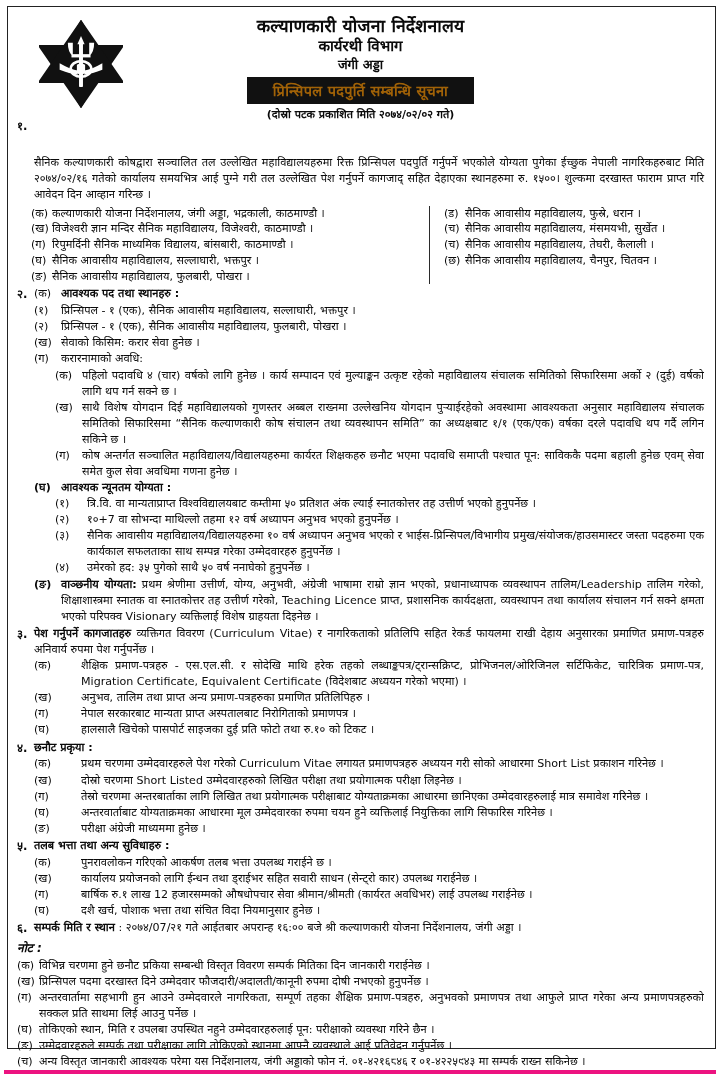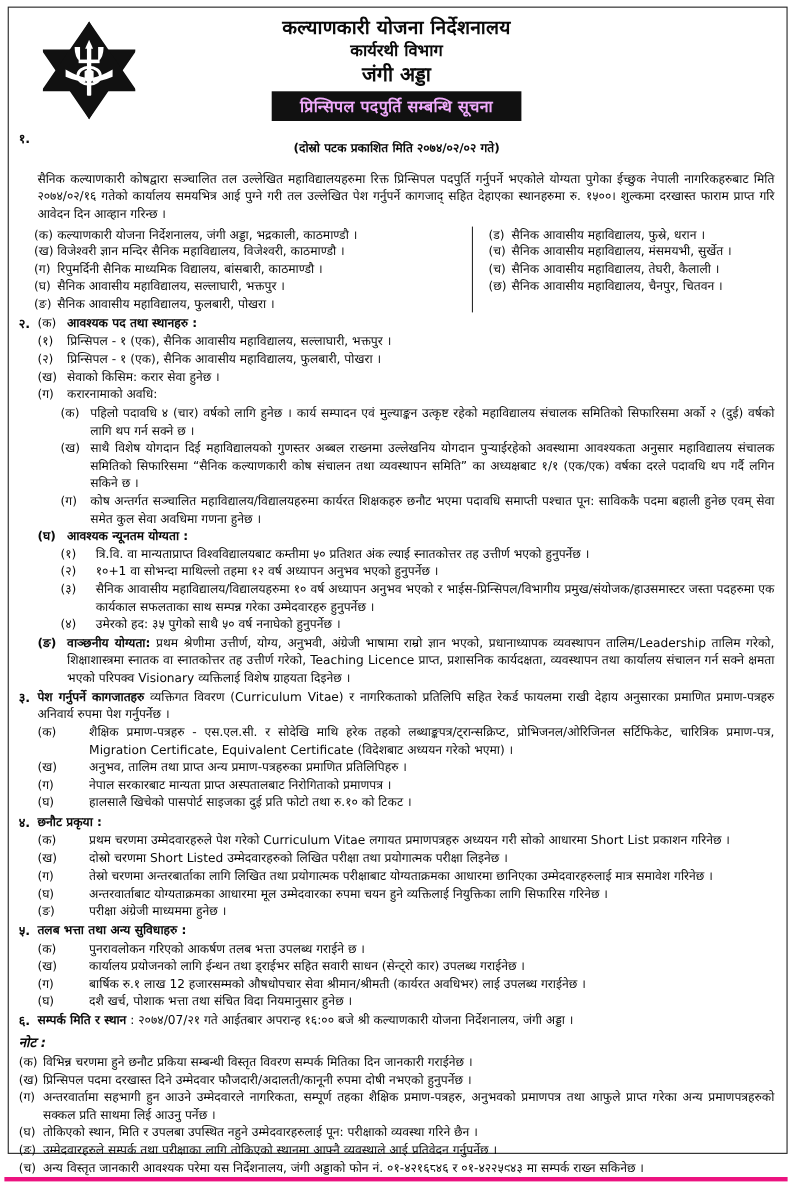--- a/index.html
+++ b/index.html
@@ -59,40 +59,40 @@
     font-weight: 700;
     letter-spacing: .2px;
     line-height: 1.28;
   }
   .org-line-2 {
     font-size: 15px;
     font-weight: 700;
     line-height: 1.3;
   }
   .org-line-3 {
-    font-size: 18px;
+    font-size: 13px;
     font-weight: 700;
     line-height: 1.3;
   }
   .banner-wrap {
     margin-top: 3px;
     display: flex;
     justify-content: center;
   }
   .banner {
     background: #111111;
-    color: #f0abfc;
+    color: #a16207;
     font-size: 14.5px;
     font-weight: 700;
     padding: 3px 26px 4px 26px;
     letter-spacing: .3px;
     display: inline-block;
   }
   .pub-date {
-    margin-top: 16px;
+    margin-top: 2px;
     font-size: 11px;
     font-weight: 600;
   }
 
   
   .body-text {
     font-size: 11.1px;
     line-height: 1.46;
   }
 
@@ -330,21 +330,21 @@
         </div>
       </div>
 
       <div class="lvl2">
         <div class="sub-row">
           <span class="sub-label w-med">(१)</span>
           <span class="sub-body">त्रि.वि. वा मान्यताप्राप्त विश्वविद्यालयबाट कम्तीमा ५० प्रतिशत अंक ल्याई स्नातकोत्तर तह उत्तीर्ण भएको हुनुपर्नेछ ।</span>
         </div>
         <div class="sub-row">
           <span class="sub-label w-med">(२)</span>
-          <span class="sub-body">१०+1 वा सोभन्दा माथिल्लो तहमा १२ वर्ष अध्यापन अनुभव भएको हुनुपर्नेछ ।</span>
+          <span class="sub-body">१०+7 वा सोभन्दा माथिल्लो तहमा १२ वर्ष अध्यापन अनुभव भएको हुनुपर्नेछ ।</span>
         </div>
         <div class="sub-row">
           <span class="sub-label w-med">(३)</span>
           <span class="sub-body">सैनिक आवासीय महाविद्यालय/विद्यालयहरुमा १० वर्ष अध्यापन अनुभव भएको र भाईस-प्रिन्सिपल/विभागीय प्रमुख/संयोजक/हाउसमास्टर जस्ता पदहरुमा एक कार्यकाल सफलताका साथ सम्पन्न गरेका उम्मेदवारहरु हुनुपर्नेछ ।</span>
         </div>
         <div class="sub-row">
           <span class="sub-label w-med">(४)</span>
           <span class="sub-body">उमेरको हद: ३५ पुगेको साथै ५० वर्ष ननाघेको हुनुपर्नेछ ।</span>
         </div>
       </div>

